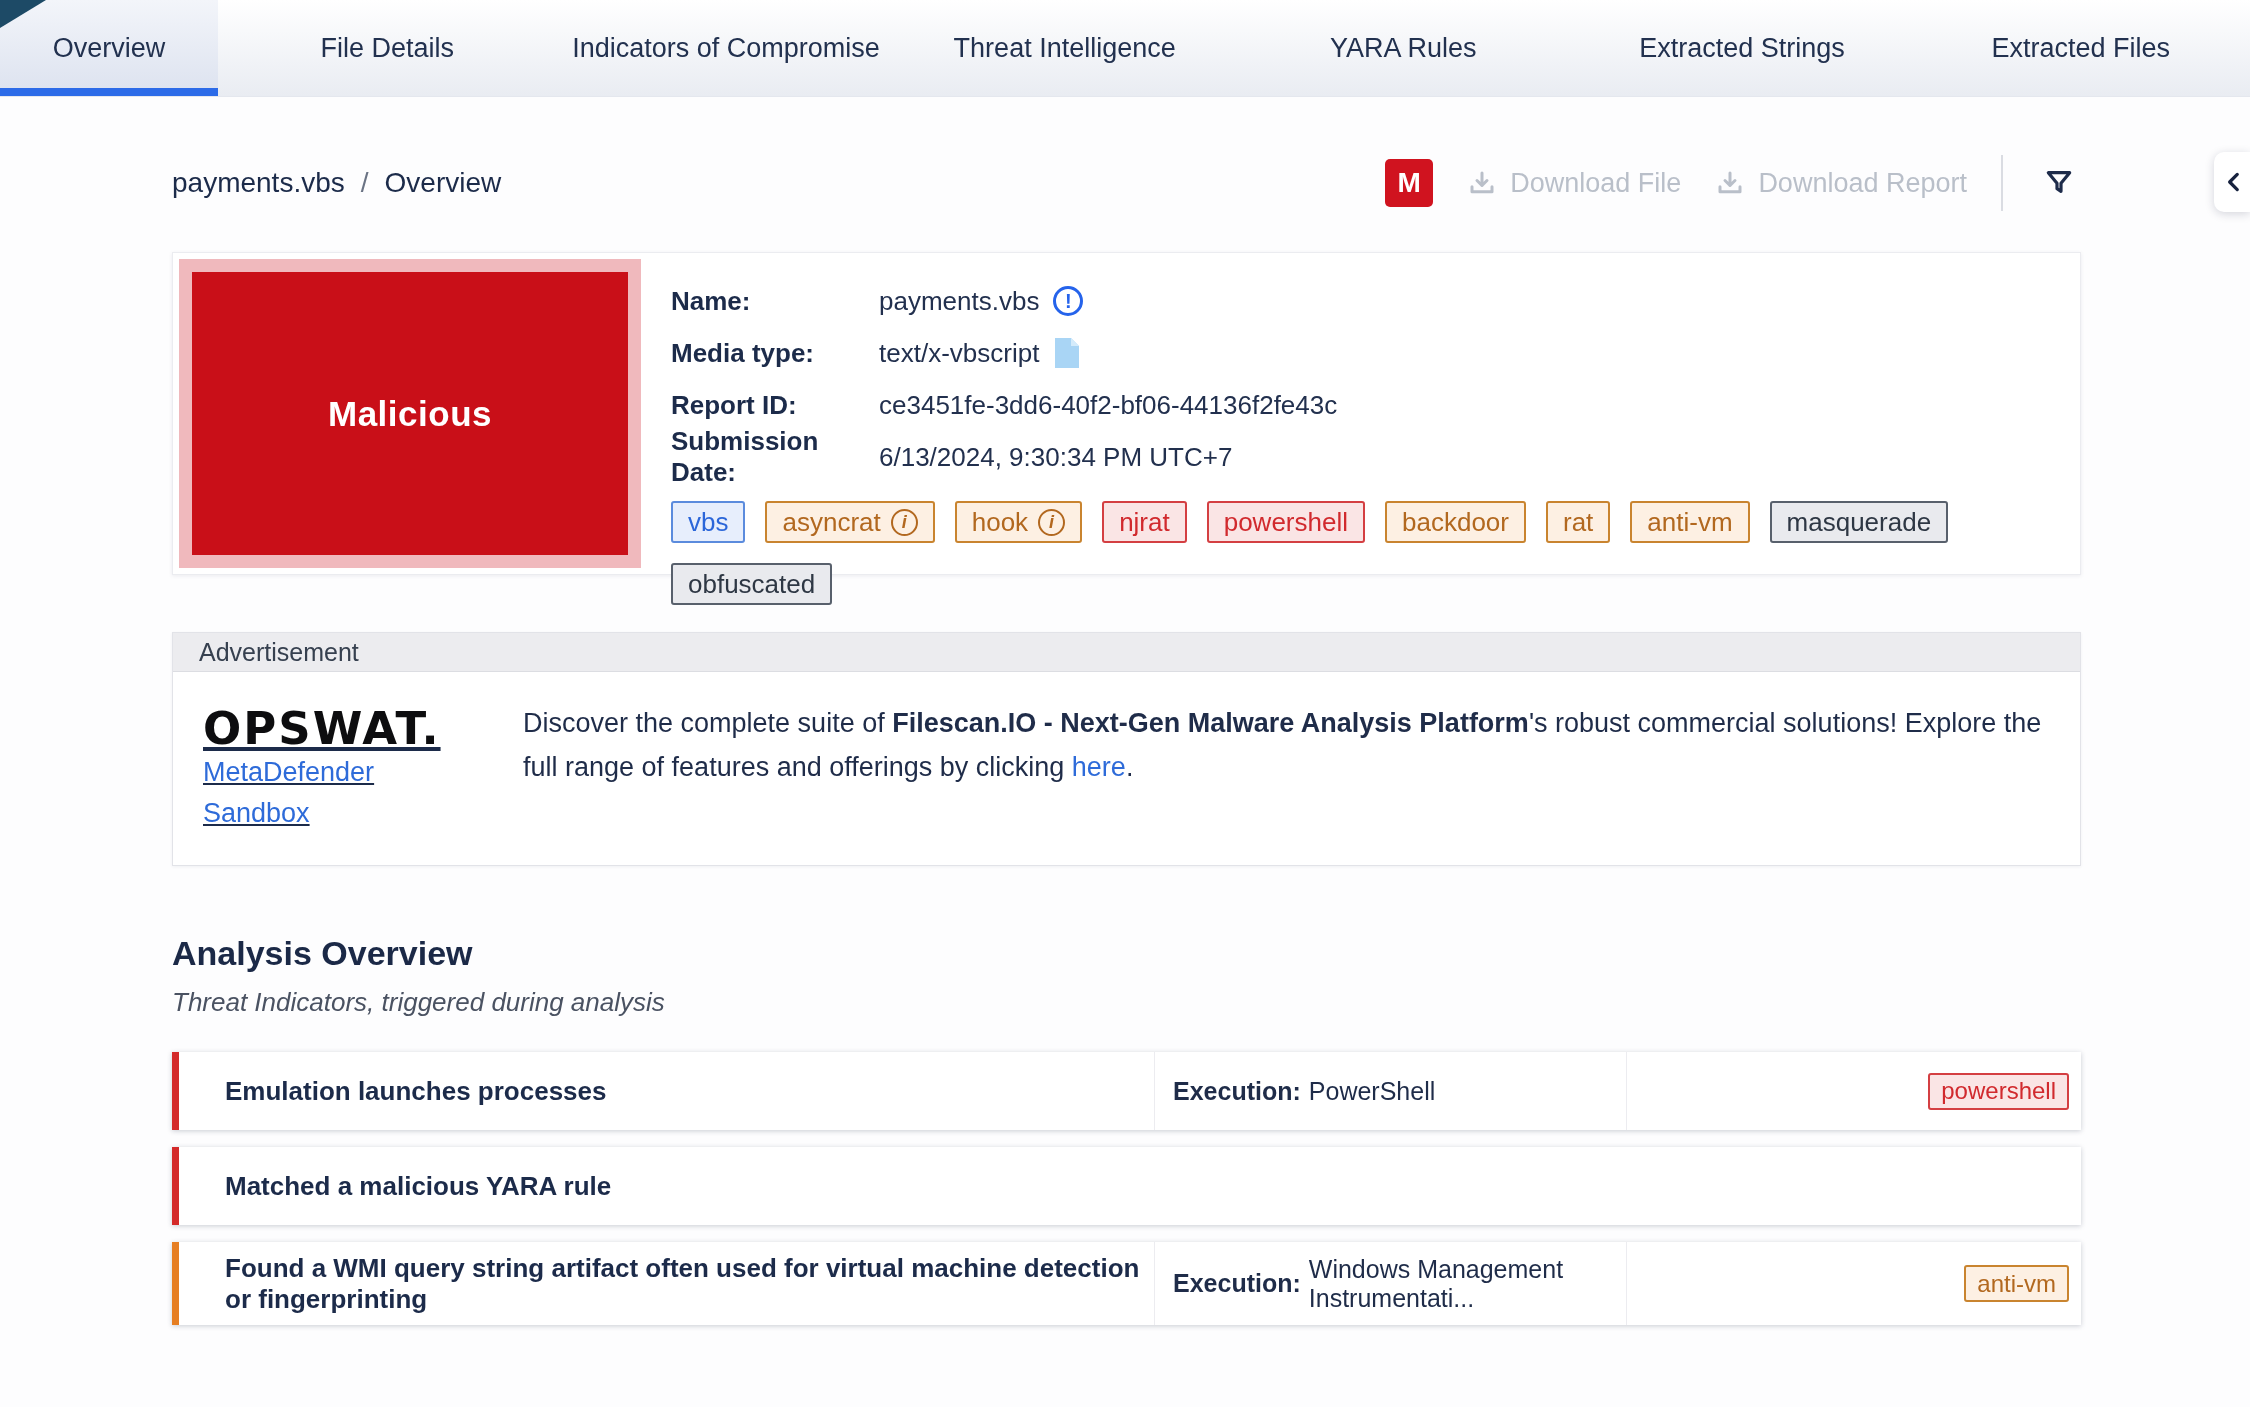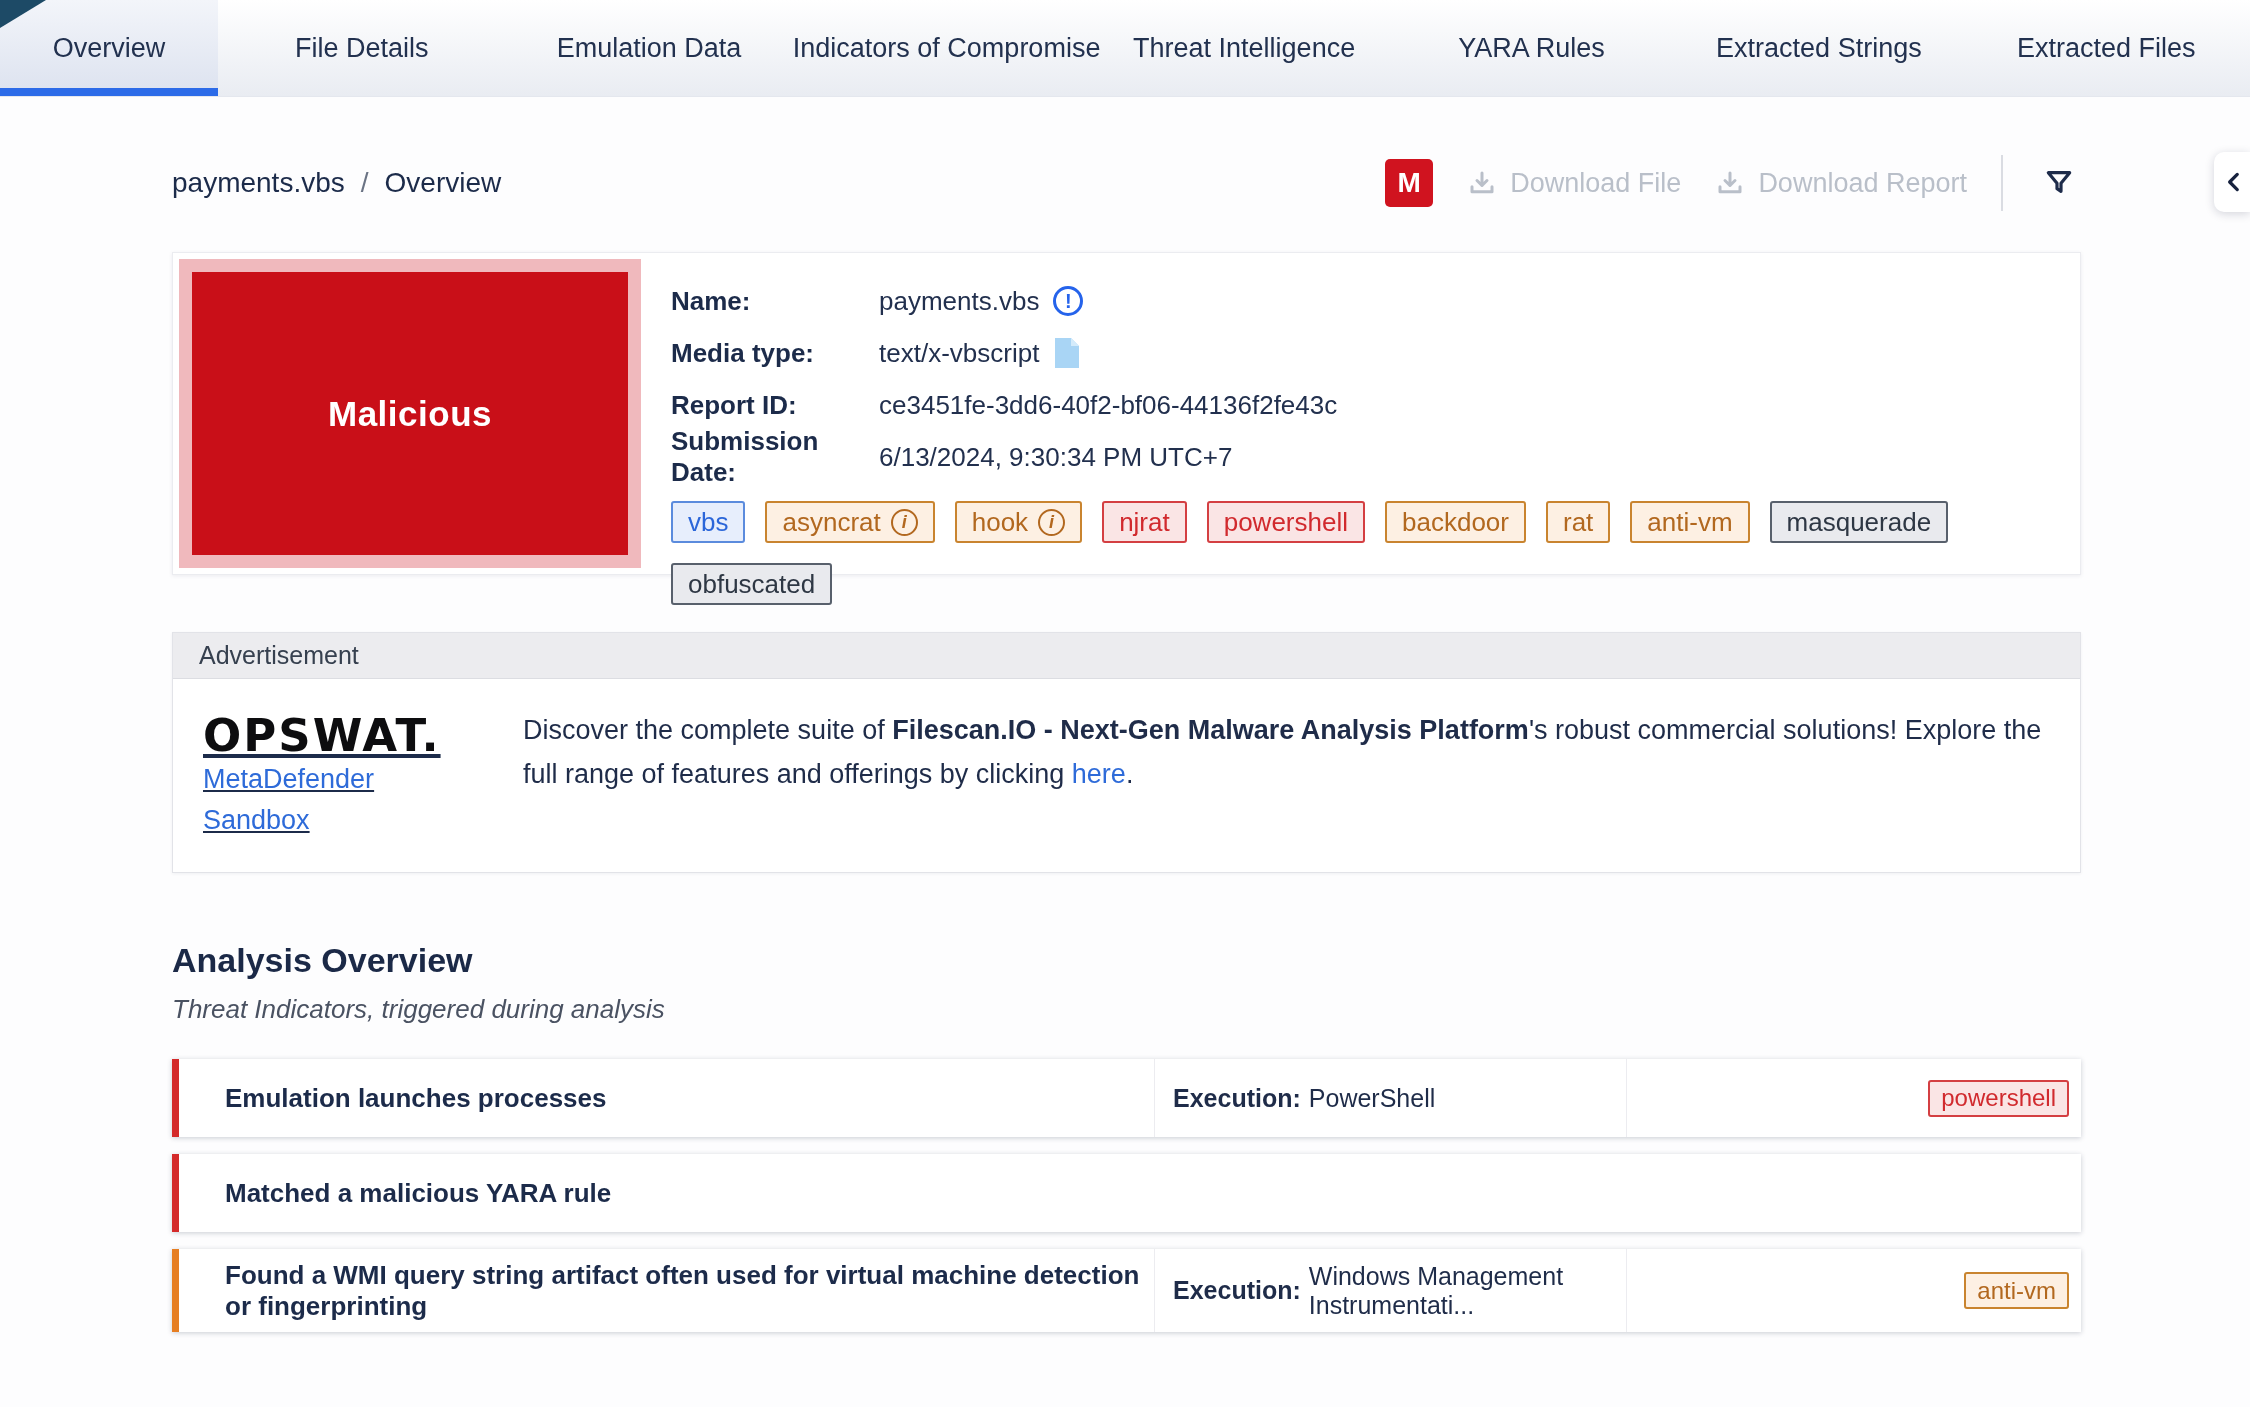--- a/index.html
+++ b/index.html
@@ -69,21 +69,21 @@
   .tag.orange{ color:#b2681f; border-color:#c9842f; background:#fdf0e3; }
   .tag.red   { color:#d12a2e; border-color:#d43f42; background:#fae5e5; }
   .tag.gray  { color:#2e3744; border-color:#58606c; background:#e9eaee; }
   .tag .info-i { width:27px; height:27px; border:2px solid currentColor; border-radius:50%;
     display:inline-flex; align-items:center; justify-content:center; font-size:18px;
     font-weight:bold; font-style:italic; }
   .tag.small { height:37px; font-size:24px; padding:0 11px; }
 
   
   .ad { margin-top:57px; border:1px solid #e2e3e8; box-shadow:0 1px 3px rgba(20,30,60,.06); }
-  .ad-head { background:#ececef; border-bottom:1px solid #dcdde2; height:46px;
+  .ad-head { background:#ececef; border-bottom:1px solid #dcdde2; height:39px;
     display:flex; align-items:center; padding-left:26px; font-size:25px; color:#36404f; }
   .ad-body { background:#fff; display:flex; padding:30px 34px 36px 30px; }
   .ad-left { flex:0 0 272px;text-decoration:underline; }
   .opswat-logo { font-size:45px; font-weight:600; letter-spacing:2px; color:#0d0d0f;
     font-family:"DejaVu Sans", sans-serif; }
   .ad-left a { display:block; color:#2e6bd9; font-size:27px; margin-top:10px;
     text-decoration:none; cursor:pointer; }
   .ad-left a:first-of-type { margin-top:2px; }
   .ad-text { margin-left:48px; font-size:27px; line-height:1.62; color:#1f2c49;
     max-width:1545px; }
@@ -108,21 +108,20 @@
   .indicator.tall { min-height:83px; }
 </style>
 </head>
 <body>
 
 <div class="corner"></div>
 
 <header class="tabbar">
     <div class="tab active">Overview</div>
     <div class="tab">File Details</div>
-    <div class="tab">Emulation Data</div>
     <div class="tab">Indicators of Compromise</div>
     <div class="tab">Threat Intelligence</div>
     <div class="tab">YARA Rules</div>
     <div class="tab">Extracted Strings</div>
     <div class="tab">Extracted Files</div>
   </header>
 
 <div class="side-toggle">
   <svg viewBox="0 0 24 24">
     <polyline points="15 5 8 12 15 19"></polyline>

